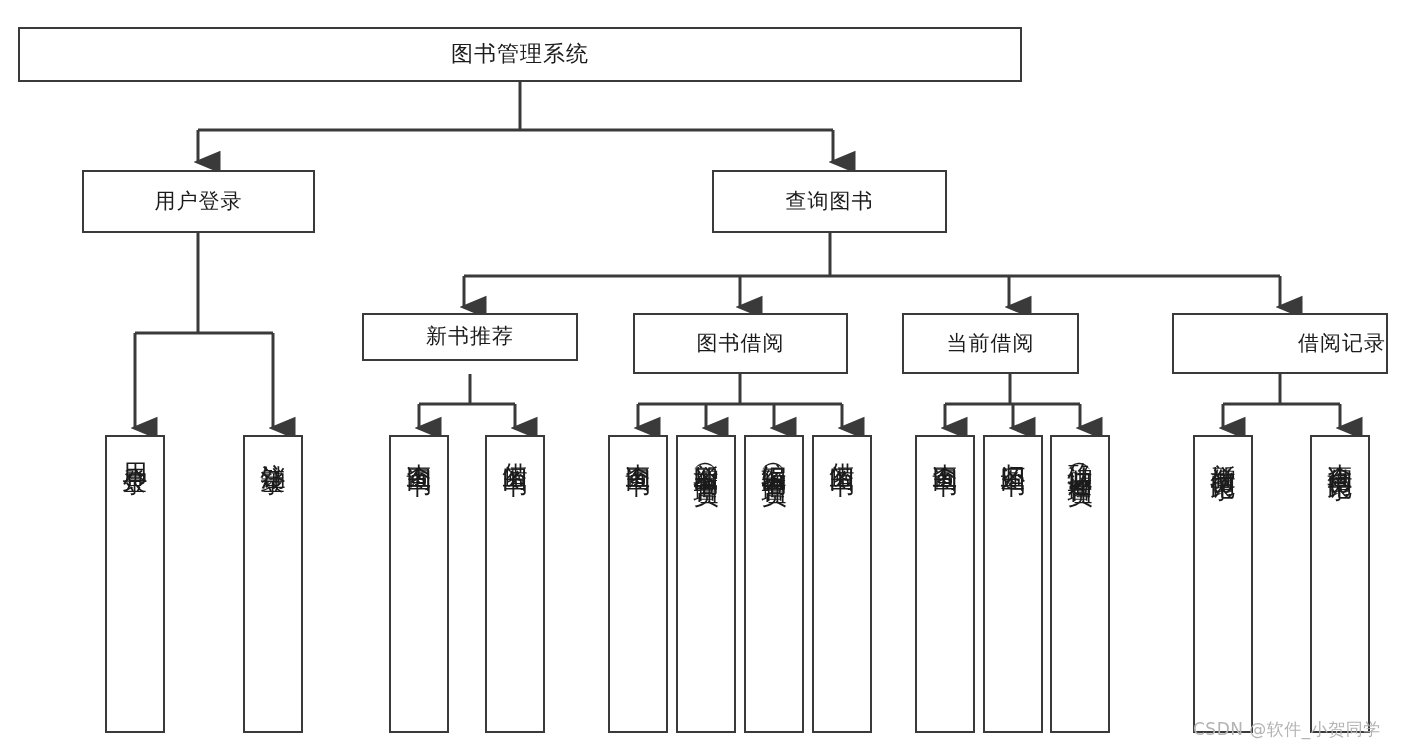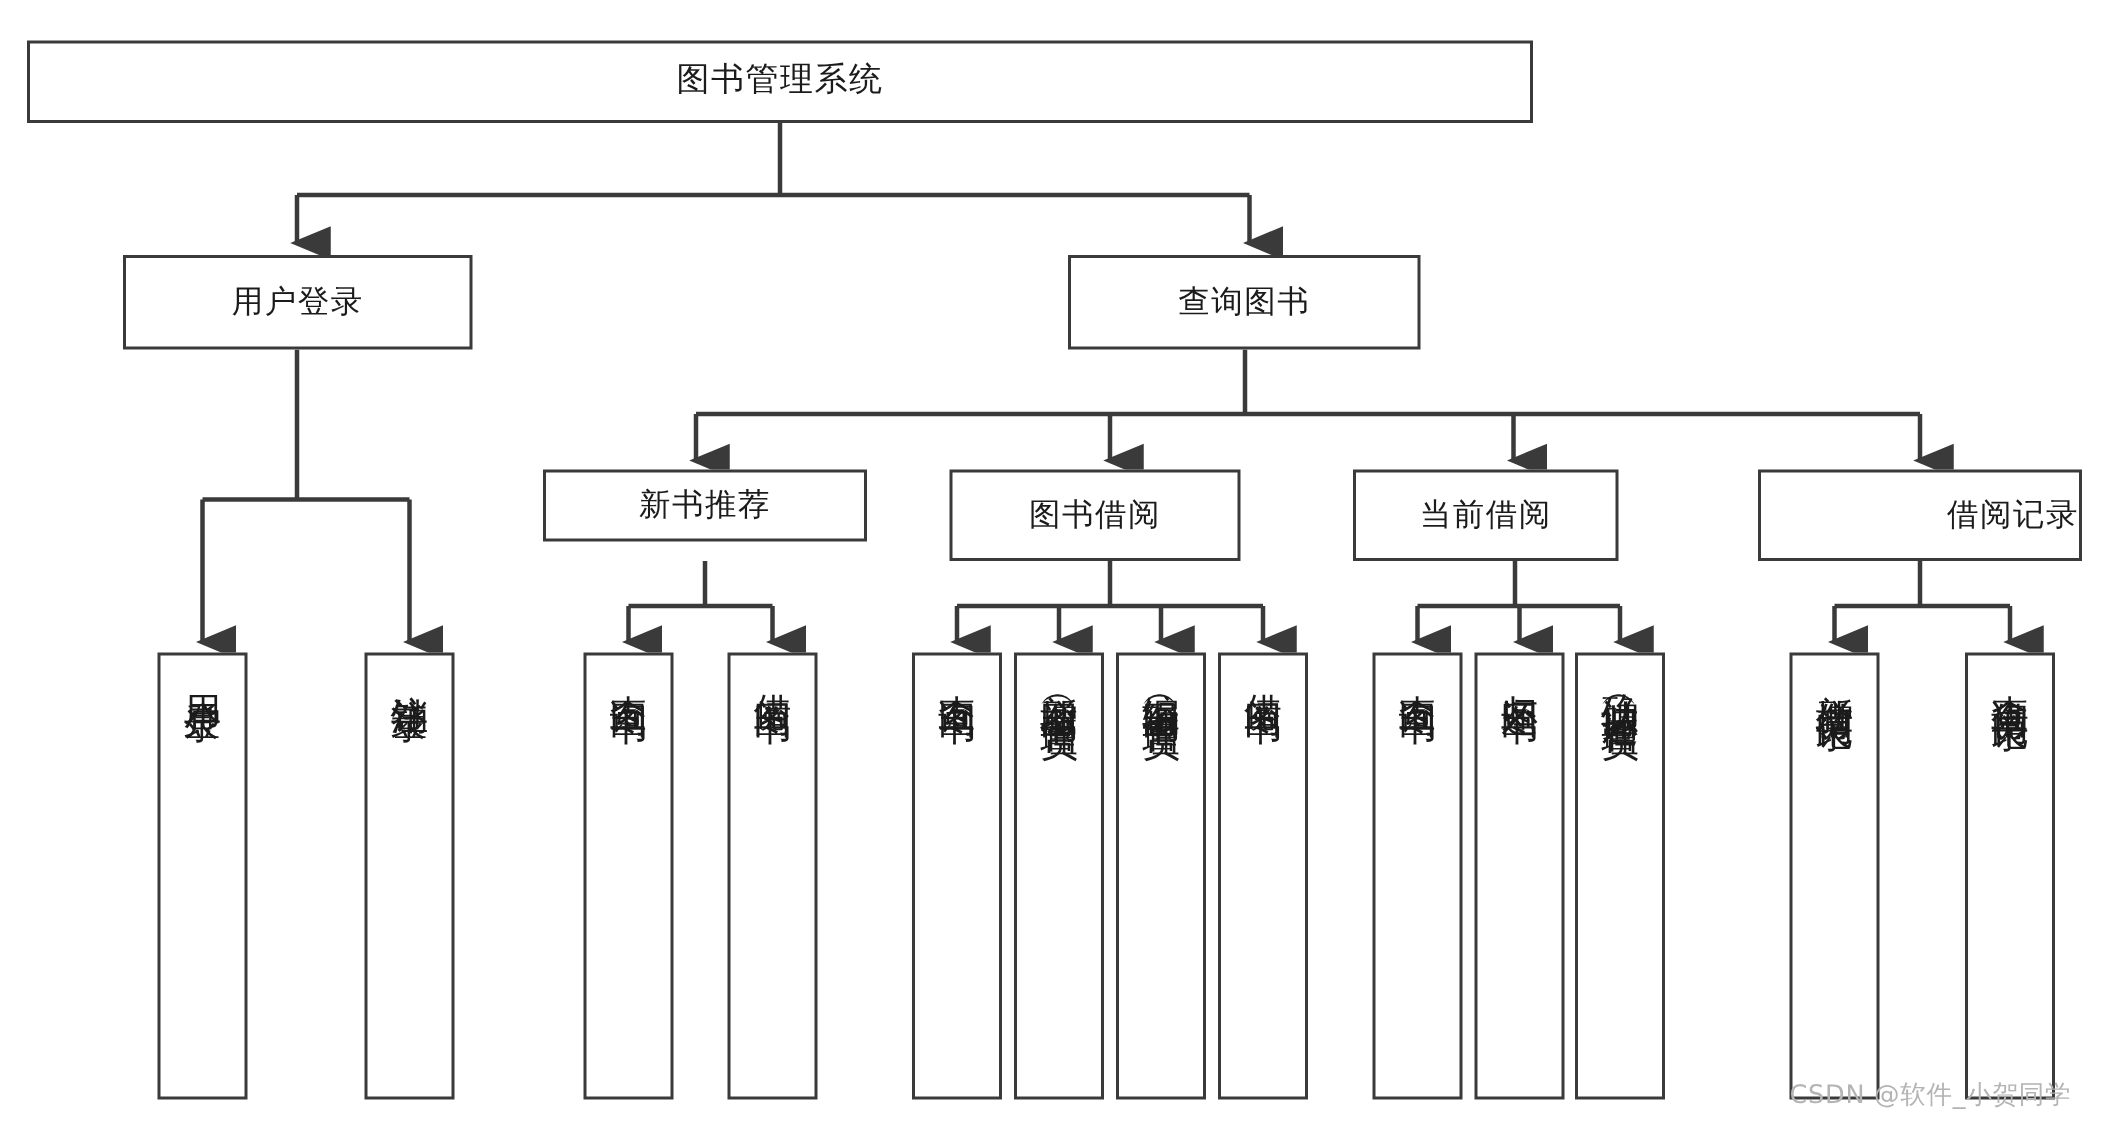--- a/index.html
+++ b/index.html
@@ -130,21 +130,21 @@
   </div>
 
   <div class="node horizontal" style="left:712px; top:170px; width:235px; height:63px;">
     <span>查询图书</span>
   </div>
 
   <div class="node horizontal" style="left:362px; top:313px; width:216px; height:48px;">
     <span>新书推荐</span>
   </div>
 
-  <div class="node horizontal" style="left:633px; top:313px; width:194px; height:61px;">
+  <div class="node horizontal" style="left:633px; top:313px; width:215px; height:61px;">
     <span>图书借阅</span>
   </div>
 
   <div class="node horizontal" style="left:902px; top:313px; width:177px; height:61px;">
     <span>当前借阅</span>
   </div>
 
   <div class="node horizontal" style="left:1172px; top:313px; width:216px; height:61px;justify-content:flex-end;">
     <span>借阅记录</span>
   </div>

